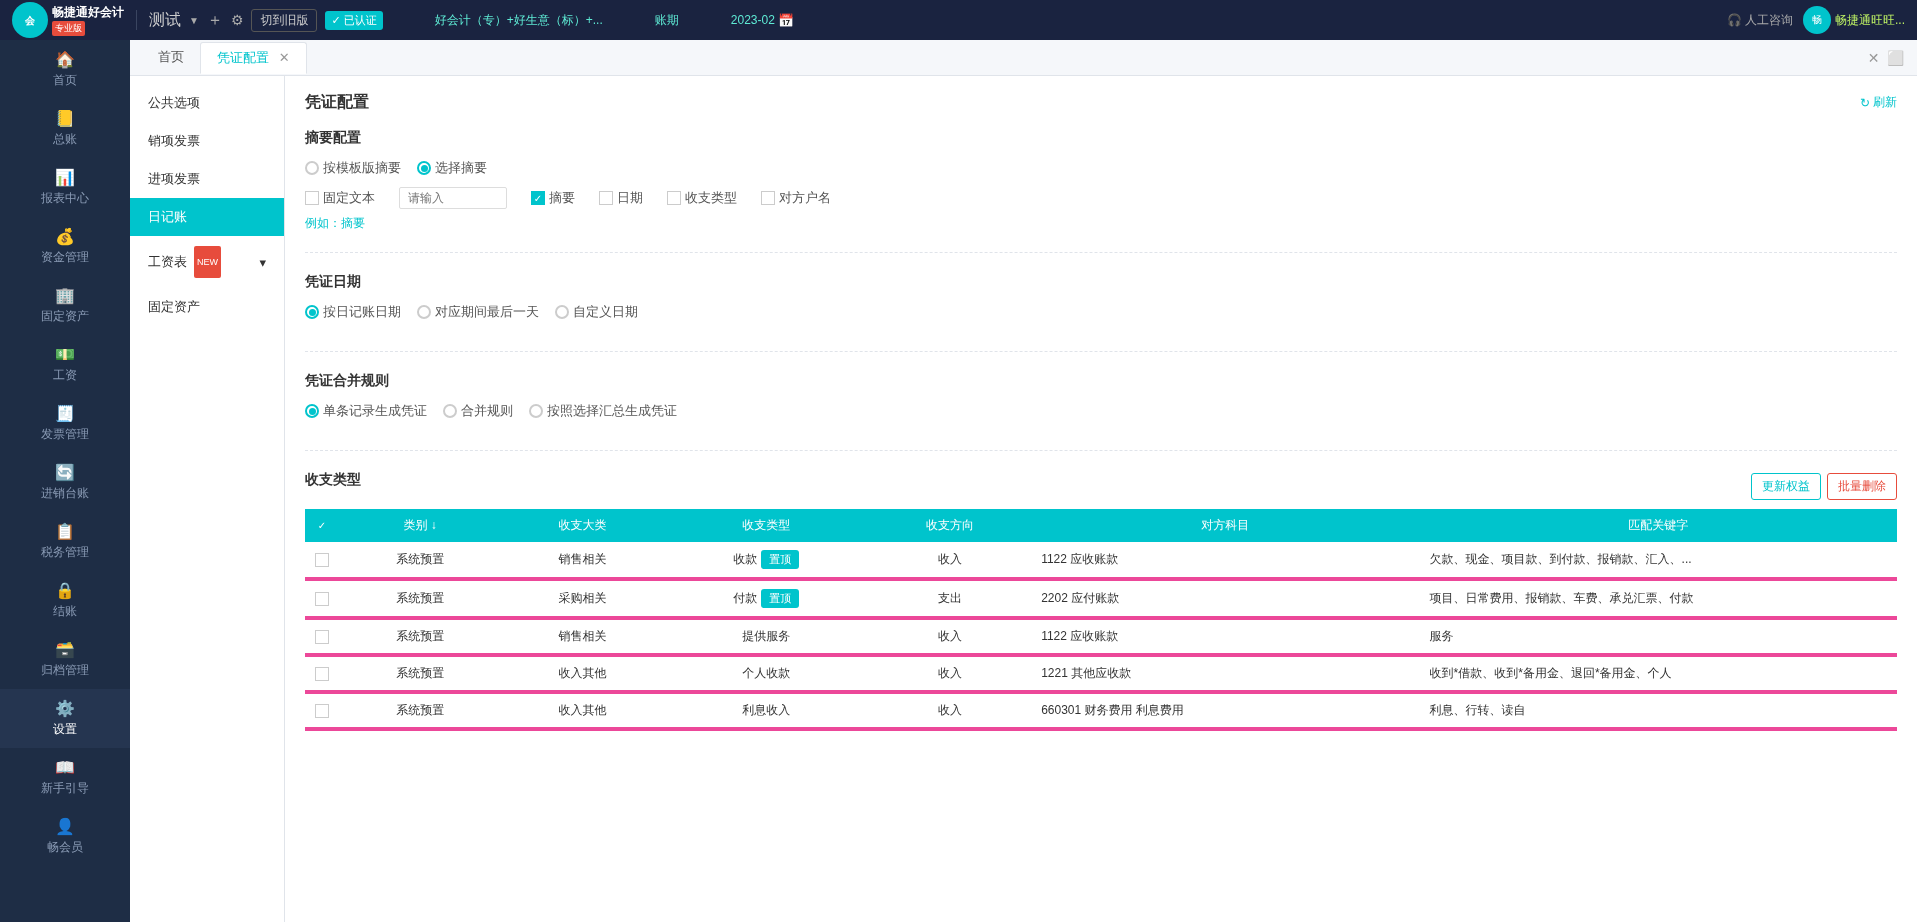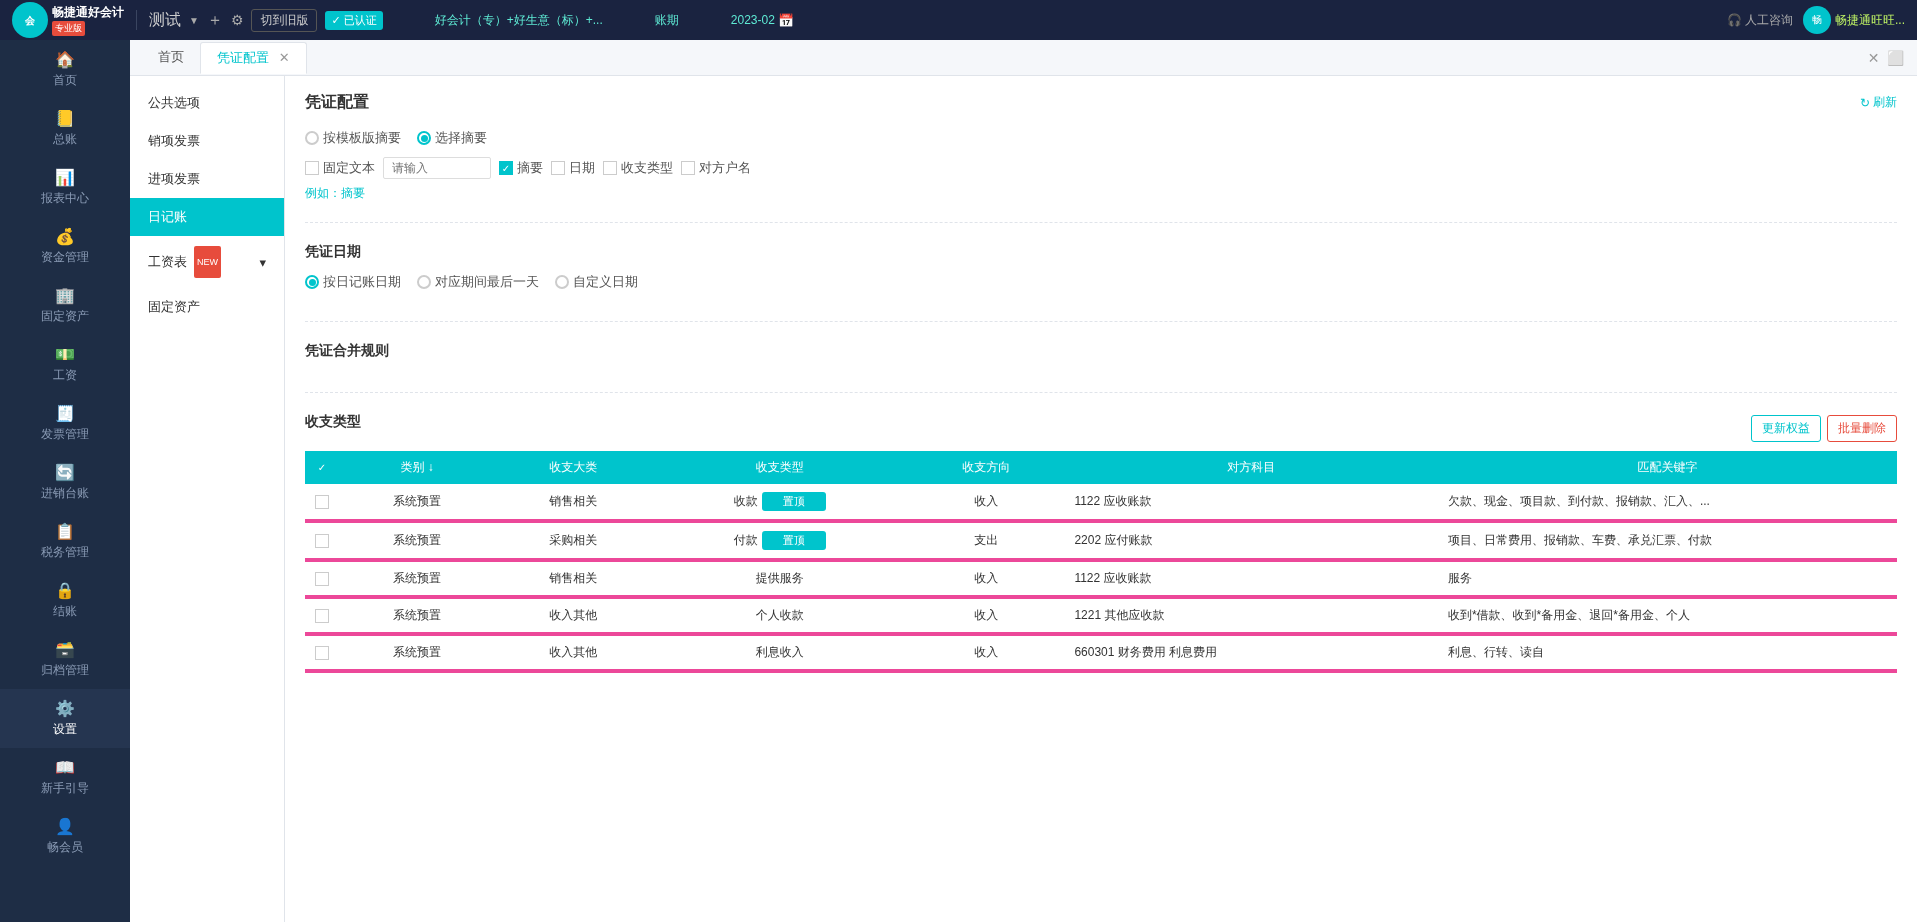--- a/index.html
+++ b/index.html
@@ -56,37 +56,37 @@
 
     
     .section { margin-bottom: 20px; padding-bottom: 20px; border-bottom: 1px dashed #e0e4ea; }
     .section-title { font-size: 14px; font-weight: bold; color: #333; margin-bottom: 12px; }
     .radio-group { display: flex; align-items: center; gap: 16px; margin-bottom: 10px; }
     .radio-item { display: flex; align-items: center; gap: 4px; cursor: pointer; font-size: 13px; color: #555; }
     .radio-circle { width: 14px; height: 14px; border: 2px solid #ccc; border-radius: 50%; display: flex; align-items: center; justify-content: center; }
     .radio-circle.selected { border-color: #00c4cc; }
     .radio-circle.selected::after { content: ''; width: 7px; height: 7px; background: #00c4cc; border-radius: 50%; display: block; }
 
-    .checkbox-row { display: flex; align-items: center; gap: 8px; margin-top: 10px; }
+    .checkbox-row { display: flex; align-items: center; gap: 24px; margin-top: 10px; }
     .check-item { display: flex; align-items: center; gap: 4px; cursor: pointer; font-size: 13px; color: #555; }
     .check-box { width: 14px; height: 14px; border: 1px solid #ccc; display: flex; align-items: center; justify-content: center; }
     .check-box.checked { background: #00c4cc; border-color: #00c4cc; color: white; font-size: 10px; }
     .text-input { border: 1px solid #ddd; padding: 3px 8px; font-size: 12px; color: #999; width: 108px; border-radius: 2px; }
     .example-text { color: #00c4cc; font-size: 12px; margin-top: 6px; }
     .btn-outline { border: 1px solid #00c4cc; color: #00c4cc; background: white; padding: 4px 10px; border-radius: 3px; cursor: pointer; font-size: 12px; }
     .btn-danger { border: 1px solid #e74c3c; color: #e74c3c; background: white; padding: 4px 10px; border-radius: 3px; cursor: pointer; font-size: 12px; }
 
     table { width: 100%; border-collapse: collapse; font-size: 12px; }
     table thead { background: #00c4cc; color: white; }
     table thead th { padding: 8px 10px; text-align: center; font-weight: normal; }
     table tbody tr { border-bottom: 4px solid #ec4899; }
     table tbody td { padding: 8px 10px; text-align: center; color: #333; }
     table tbody td.left { text-align: left; }
     .check-col { width: 30px; }
-    .tag-btn { background: #00c4cc; color: white; padding: 2px 21px; border-radius: 3px; font-size: 11px; border: none; cursor: pointer; }
+    .tag-btn { background: #00c4cc; color: white; padding: 2px 8px; border-radius: 3px; font-size: 11px; border: none; cursor: pointer; }
 
     
     .right-content::-webkit-scrollbar { width: 5px; }
     .right-content::-webkit-scrollbar-thumb { background: #ccc; border-radius: 3px; }
   </style>
 </head>
 <body>
 
 <div class="topbar">
   <div class="topbar-logo">
@@ -233,20 +233,21 @@
       <div class="right-content">
         <div class="page-header">
           <h2 class="page-title">凭证配置</h2>
           <div class="refresh-btn">
             <span>↻</span>
             <span>刷新</span>
           </div>
         </div>
 
         <div class="section">
+          <div class="section-title">摘要配置</div>
           <div class="radio-group">
             <label class="radio-item">
               <div class="radio-circle"></div>
               <span>按模板版摘要</span>
             </label>
             <label class="radio-item">
               <div class="radio-circle selected"></div>
               <span>选择摘要</span>
             </label>
           </div>
@@ -289,20 +290,34 @@
             </label>
             <label class="radio-item">
               <div class="radio-circle"></div>
               <span>自定义日期</span>
             </label>
           </div>
         </div>
 
         <div class="section">
           <div class="section-title">凭证合并规则</div>
+          <div class="radio-group">
+            <label class="radio-item">
+              <div class="radio-circle selected"></div>
+              <span>单条记录生成凭证</span>
+            </label>
+            <label class="radio-item">
+              <div class="radio-circle"></div>
+              <span>合并规则</span>
+            </label>
+            <label class="radio-item">
+              <div class="radio-circle"></div>
+              <span>按照选择汇总生成凭证</span>
+            </label>
+          </div>
         </div>
 
         <div>
           <div style="display:flex;align-items:center;justify-content:space-between;margin-bottom:8px;">
             <div class="section-title">收支类型</div>
             <div style="display:flex;gap:6px;">
               <button class="btn-outline">更新权益</button>
               <button class="btn-danger">批量删除</button>
             </div>
           </div>

